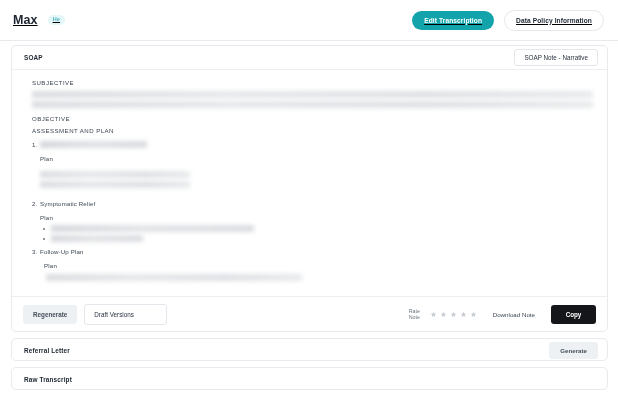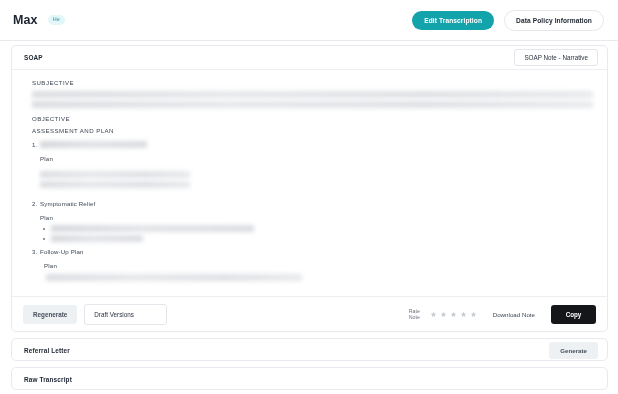--- a/index.html
+++ b/index.html
@@ -10,21 +10,21 @@
     -webkit-font-smoothing: antialiased;
     overflow: hidden;
   }
 
   .page { position: relative; width: 618px; height: 394px; background: #ffffff; }
 
   
   .topbar {
     position: absolute; left: 0; top: 0; width: 618px; height: 41px;
     border-bottom: 1px solid #e8eaed;
-    display: flex; align-items: center;
+    display: flex; align-items: center; text-decoration: underline;
   }
   .patient-name {
     margin-left: 13px;
     font-size: 12.5px; font-weight: 600; color: #1c2430; letter-spacing: .1px;
   }
   .pronoun-badge {
     margin-left: 10px;
     background: #e3f6f8; color: #4fb3bf;
     font-size: 5.5px; font-weight: 600;
     border-radius: 7px; padding: 2px 5px 2px 5px;

